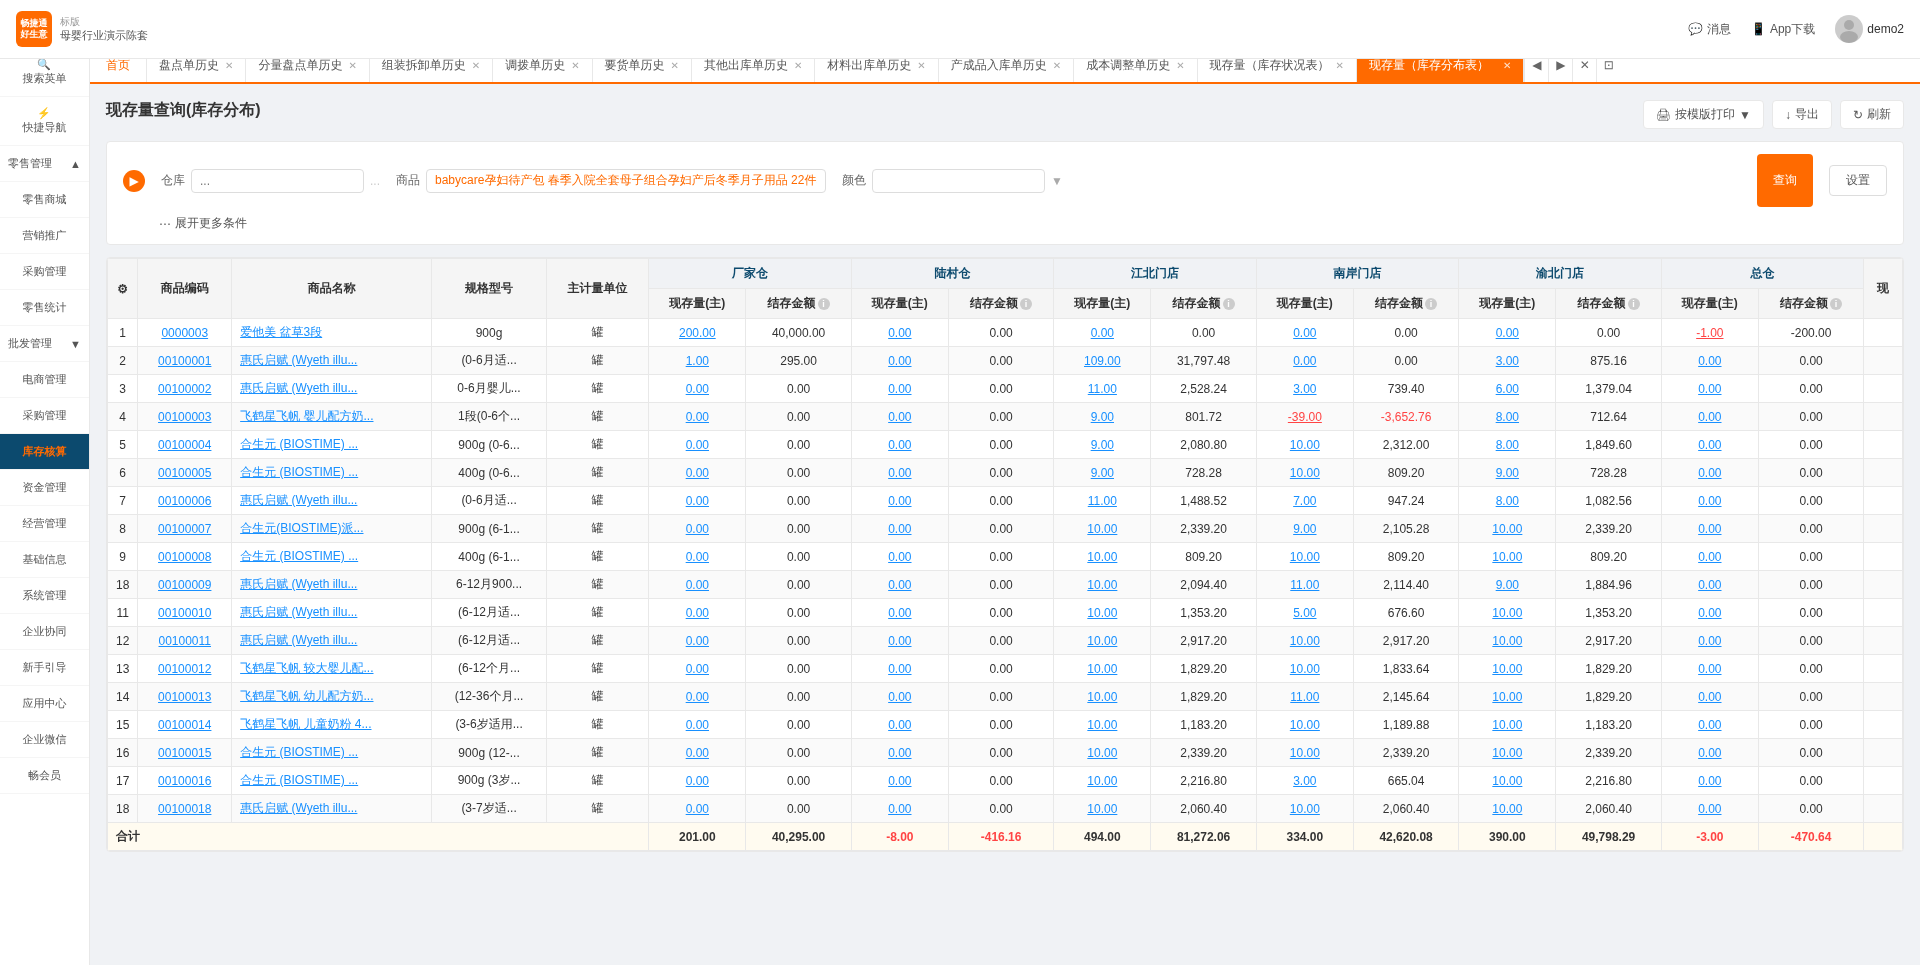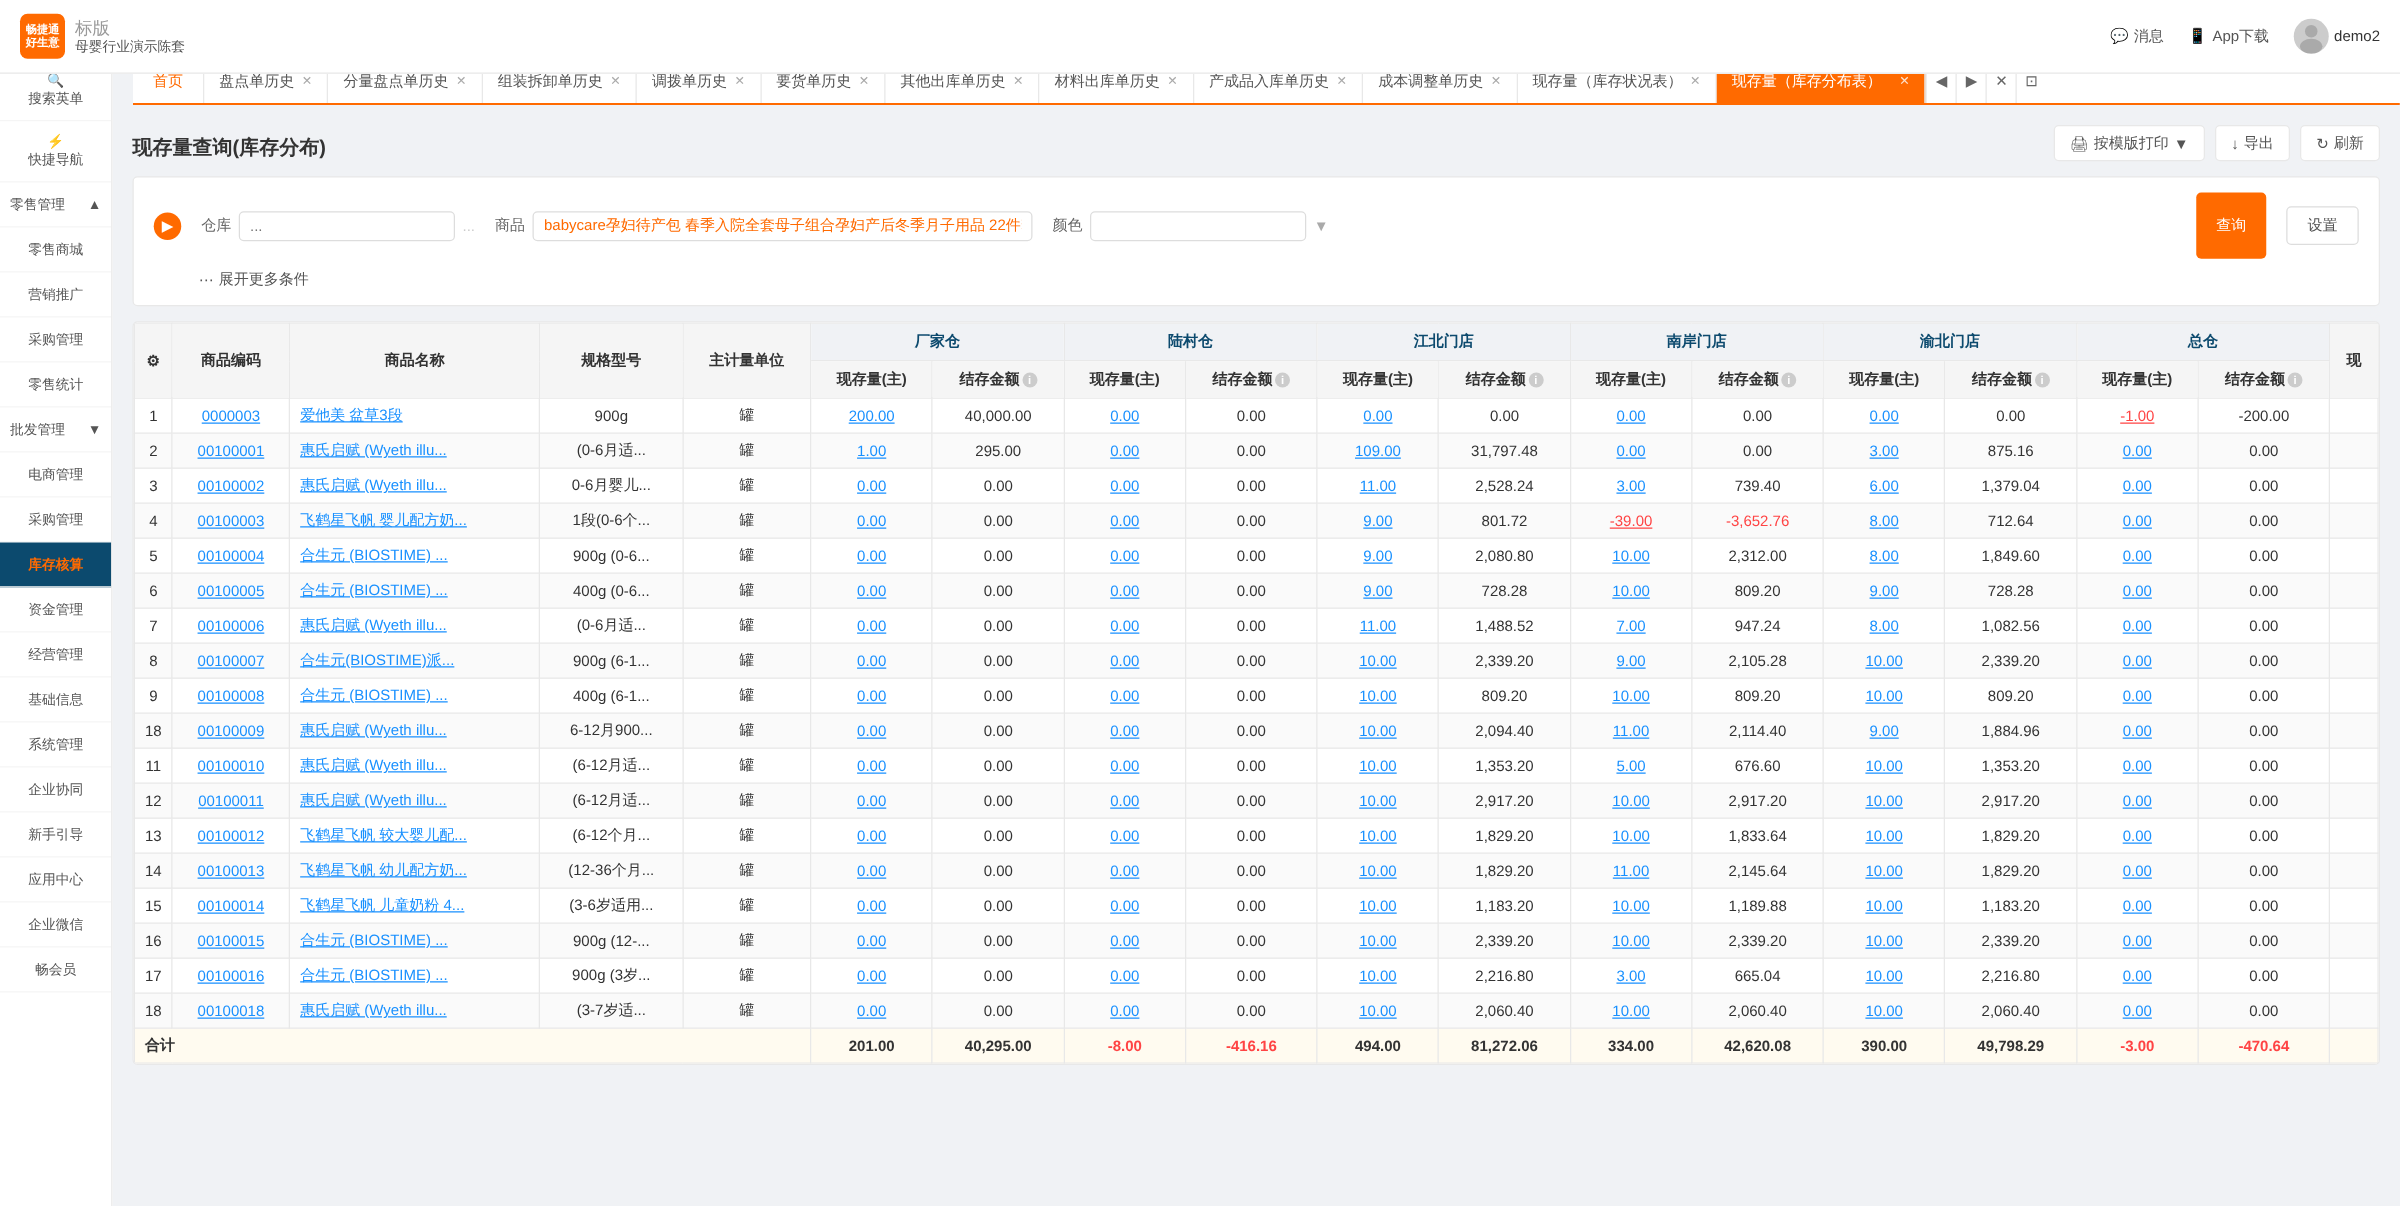--- a/index.html
+++ b/index.html
@@ -65,21 +65,21 @@
       cursor: pointer;
       color: #555;
       font-size: 11px;
       border-bottom: 1px solid #f5f5f5;
     }
     .sidebar-item.active { color: #ff6a00; background: #0c4a6e; font-weight: bold; }
 
     
     .tab-bar {
       position: fixed;
-      top: 48px; left: 106px; right: 0;
+      top: 48px; left: 90px; right: 0;
       height: 36px;
       background: #fff;
       display: flex;
       align-items: center;
       border-bottom: 2px solid #ff6a00;
       overflow-x: auto;
       z-index: 98;
     }
     .tab-bar::-webkit-scrollbar { height: 3px; }
     .tab-item {
@@ -126,21 +126,21 @@
     .main-content {
       margin-top: 84px;
       margin-left: 90px;
       padding: 16px;
       min-height: calc(100vh - 84px);
     }
 
     
     .page-title-bar {
       display: flex;
-      align-items: flex-end;
+      align-items: flex-start;
       justify-content: space-between;
       margin-bottom: 12px;
     }
     .page-title {
       font-size: 16px;
       font-weight: bold;
       color: #333;
     }
     .action-btns {
       display: flex; gap: 8px; align-items: center;
@@ -279,21 +279,21 @@
   </style>
 </head>
 <body>
 
 <div class="top-header">
   <div class="logo-area">
     <div class="logo-box">
       <span style="font-size:9px;line-height:1.2;">畅捷通<br>好生意</span>
     </div>
     <div class="logo-text">
-      <div style="font-size:14px;color:#999;">标版</div>
+      <div style="font-size:10px;color:#999;">标版</div>
       <div style="font-size:11px;color:#555;">母婴行业演示陈套</div>
     </div>
   </div>
   <div class="header-right">
     <div class="header-btn">
       <span>💬</span>
       <span>消息</span>
     </div>
     <div class="header-btn">
       <span>📱</span>

